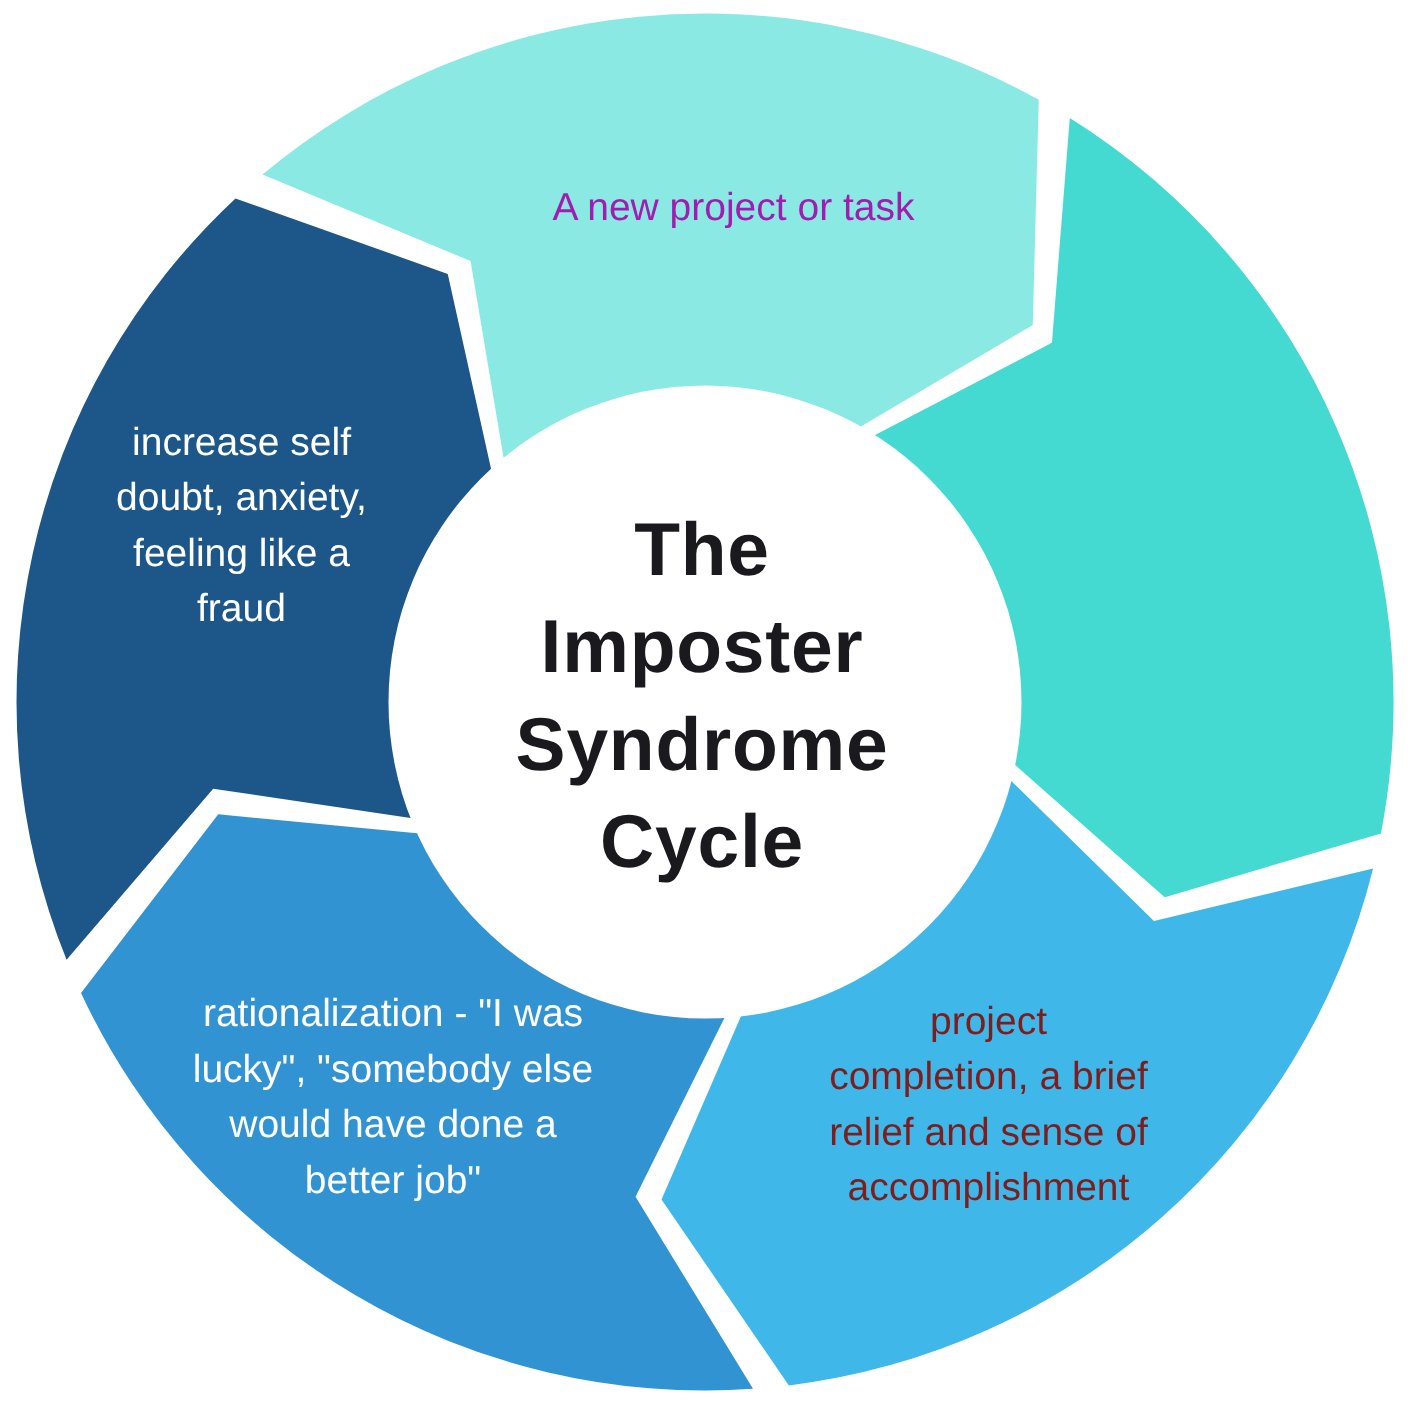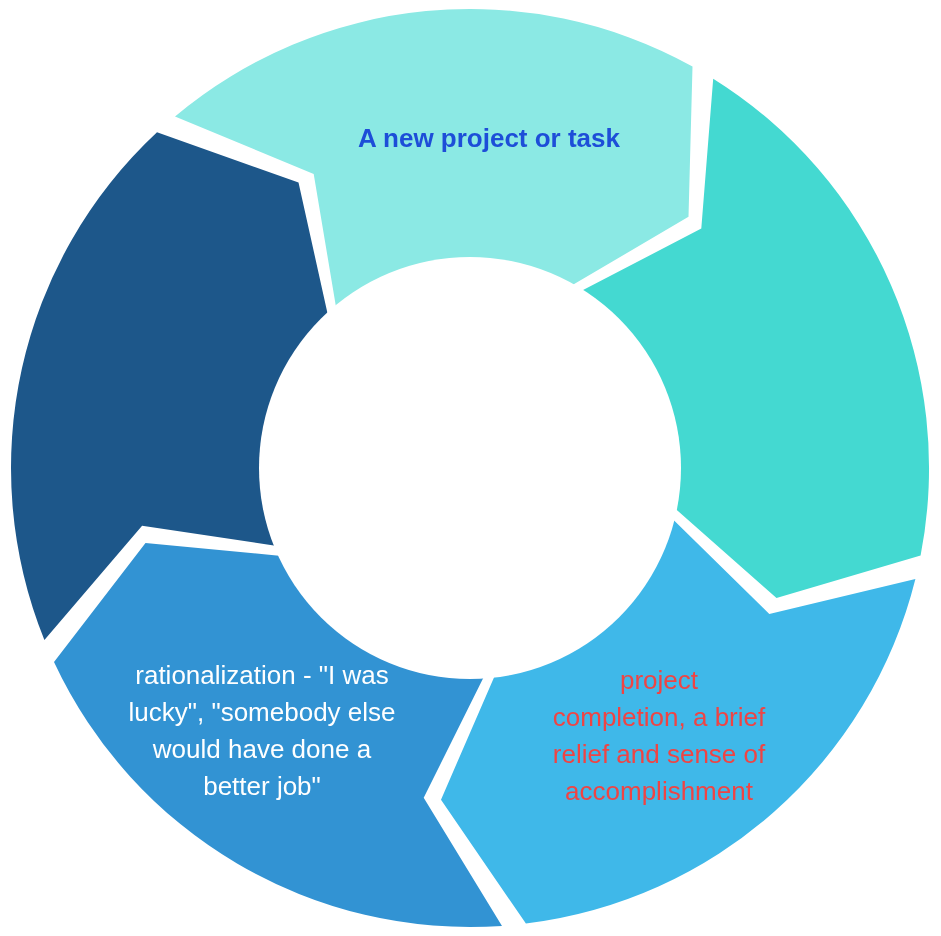--- a/index.html
+++ b/index.html
@@ -56,28 +56,36 @@
 
   <svg id="cycle-svg" width="941" height="936" viewBox="0 0 941 936">
       <path d="M 175.0 116.4 A 459 459 0 0 1 692.5 66.5 L 688.5 216.7 L 570.8 286.1 A 208 208 0 0 0 336.3 308.7 L 313.7 174.0 Z" fill="#8be9e4"></path>
       <path d="M 713.2 78.7 A 459 459 0 0 1 920.6 555.6 L 776.5 598.1 L 674.2 507.7 A 208 208 0 0 0 580.2 291.6 L 701.3 228.5 Z" fill="#44d9d1"></path>
       <path d="M 915.4 579.0 A 459 459 0 0 1 525.9 923.6 L 441.0 799.7 L 495.3 674.4 A 208 208 0 0 0 671.8 518.3 L 769.3 614.0 Z" fill="#3fb8e9"></path>
       <path d="M 502.0 925.9 A 459 459 0 0 1 54.0 662.0 L 145.5 542.9 L 281.5 555.9 A 208 208 0 0 0 484.5 675.5 L 423.7 797.8 Z" fill="#3293d3"></path>
       <path d="M 44.4 639.9 A 459 459 0 0 1 157.0 132.3 L 298.5 182.6 L 328.1 315.9 A 208 208 0 0 0 277.1 545.9 L 142.1 525.8 Z" fill="#1d578a"></path>
       <circle cx="470" cy="468" r="211" fill="#ffffff"></circle>
     </svg>
 
-  <div class="label seg-label pos-new-project" style="color: #1d4ed8; font-weight: bold;">A new project or task</div>
+  <div class="label seg-label pos-new-project" style="color: #a21caf;">A new project or task</div>
 
 
-  <div class="label seg-label pos-completion" style="color: #ef4444;">project
+  <div class="label seg-label pos-completion" style="color: #7f1d1d;">project
 completion, a brief
 relief and sense of
 accomplishment</div>
 
   <div class="label seg-label pos-rationalization" style="color: rgb(255, 255, 255);">rationalization - "I was
 lucky", "somebody else
 would have done a
 better job"</div>
 
+  <div class="label seg-label pos-self-doubt" style="color: rgb(255, 255, 255);">increase self
+doubt, anxiety,
+feeling like a
+fraud</div>
 
+  <div class="label diagram-title pos-title" style="color: rgb(26, 26, 30);">The
+Imposter
+Syndrome
+Cycle</div>
 
 </div>
 
 </body></html>

